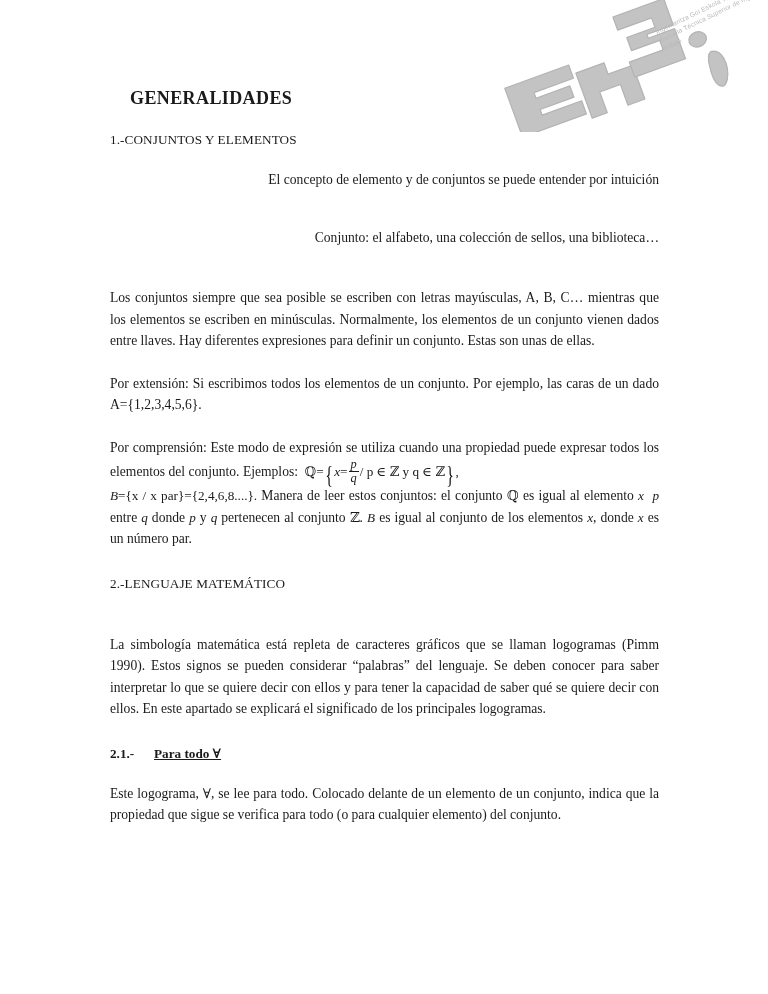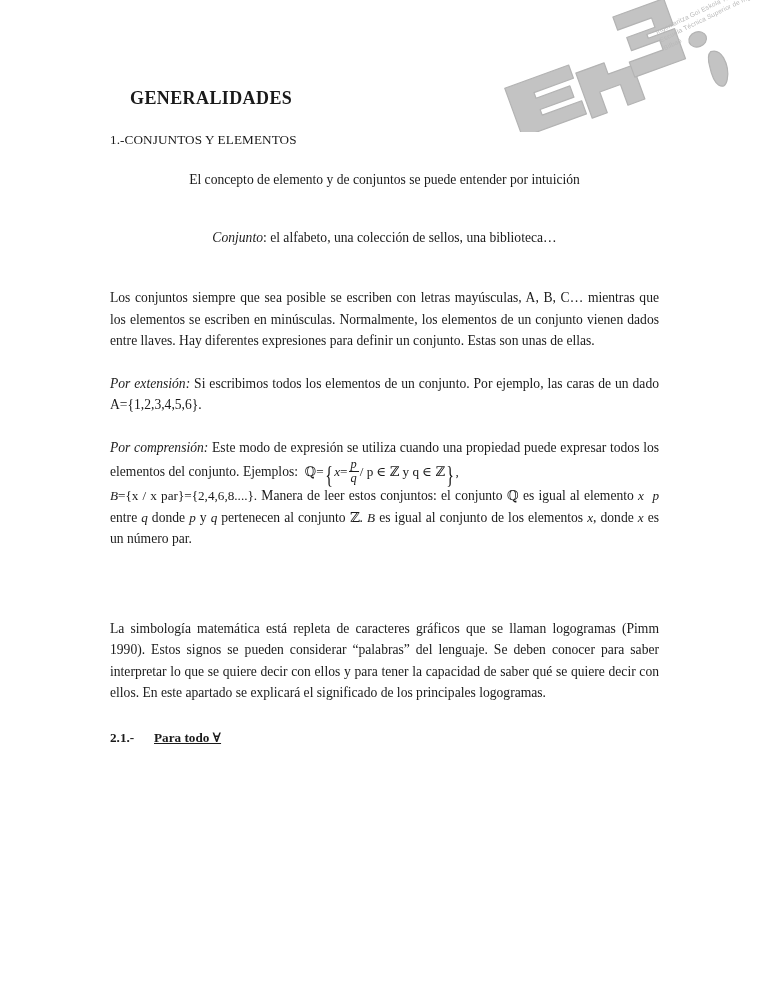--- a/index.html
+++ b/index.html
@@ -74,27 +74,27 @@
     font-weight: normal;
     letter-spacing: 0.1px;
   }
 
   p.para {
     margin: 0;
     font-size: 13.6px;
     line-height: 21.5px;
     text-align: justify;
   }
-  p.para.nojust { text-align: center; }
+  p.para.nojust { text-align: right; }
 
   .gap-sm { height: 18px; }
   .gap-md { height: 21px; }
   .gap-lg { height: 26px; }
 
-  .it { font-style: italic; }
+  .it { }
 
   
   .math {
     font-family: "Liberation Serif", "DejaVu Serif", serif;
     font-style: italic;
     font-size: 13.2px;
   }
   .mathup { font-style: normal; }
   .bb { font-style: normal; font-family: "DejaVu Serif", serif; }
 
@@ -195,33 +195,35 @@
       <p class="para"><span class="it">Por extensión:</span><span> Si escribimos todos los elementos de un conjunto. Por ejemplo, las caras de un dado A={1,2,3,4,5,6}.</span></p>
 
       <div class="gap-md"></div>
 
       <p class="para"><span class="it">Por comprensión:</span><span> Este modo de expresión se utiliza cuando una propiedad puede expresar todos los elementos del conjunto. Ejemplos:</span>&nbsp;&nbsp;<span class="math"><span class="bb">ℚ</span><span class="mathup">=</span><span class="bigbrace">{</span><span>x</span><span class="mathup">=</span><span class="frac"><span class="num">p</span><span class="den">q</span></span><span class="mathup">/ p ∈ ℤ y q ∈ ℤ</span><span class="bigbrace">}</span><span class="mathup">,</span></span></p>
 
       <p class="para"><span class="math"><span>B</span><span class="mathup">=</span><span class="mathup">{x / x par}</span><span class="mathup">=</span><span class="mathup">{2,4,6,8....}</span><span class="mathup">.</span></span><span> Manera de leer estos conjuntos: el conjunto </span><span class="bb">ℚ</span><span> es igual al elemento </span><span class="math">x</span>&nbsp;&nbsp;<span class="math">p</span><span> entre </span><span class="math">q</span><span> donde </span><span class="math">p</span><span> y </span><span class="math">q</span><span> pertenecen al conjunto </span><span class="bb">ℤ</span><span>. </span><span class="math">B</span><span> es igual al conjunto de los elementos </span><span class="math">x</span><span>, donde </span><span class="math">x</span><span> es un número par.</span></p>
 
       <div class="gap-lg"></div>
 
+      <h2 class="section">2.-LENGUAJE MATEMÁTICO</h2>
 
       <div class="gap-md"></div>
 
 
       <div class="gap-md"></div>
 
       <p class="para">La simbología matemática está repleta de caracteres gráficos que se llaman logogramas (Pimm 1990). Estos signos se pueden considerar “palabras” del lenguaje. Se deben conocer para saber interpretar lo que se quiere decir con ellos y para tener la capacidad de saber qué se quiere decir con ellos. En este apartado se explicará el significado de los principales logogramas.</p>
 
       <div class="gap-lg"></div>
 
       <div class="subsec"><span class="num">2.1.-</span><span class="ttl">Para todo  ∀</span></div>
 
       <div class="gap-md"></div>
 
+      <p class="para"><span>Este logograma, </span><span class="forall">∀</span><span>, se lee </span><span class="it">para todo</span><span>. Colocado delante de un elemento de un conjunto, indica que la propiedad que sigue se verifica para todo (o para cualquier elemento) del conjunto.</span></p>
 
       <div class="gap-md"></div>
 
 
     </div>
   </div>
 </div>
 
 </body></html>

